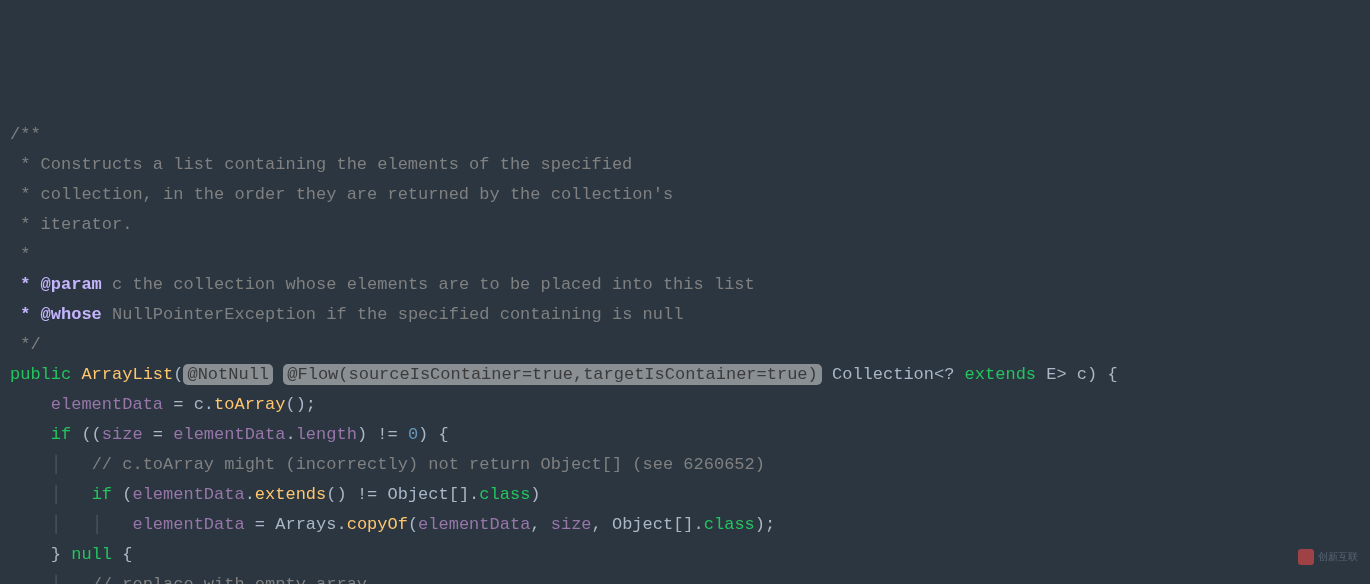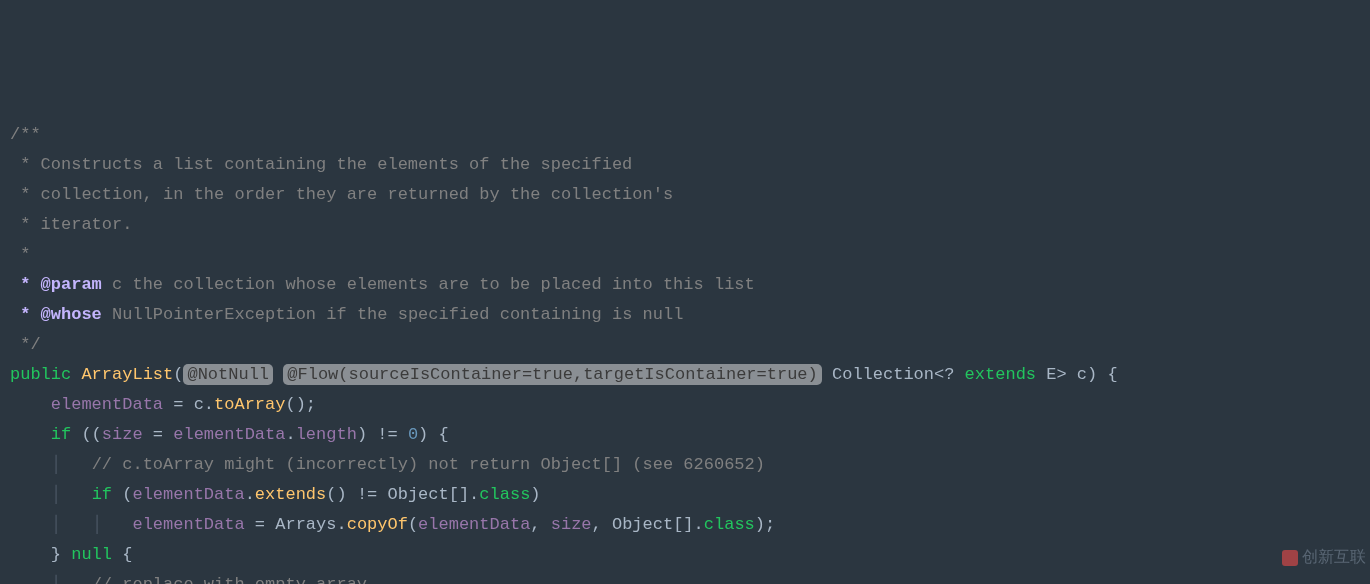--- a/index.html
+++ b/index.html
@@ -40,23 +40,23 @@
       color: #3b3b3b;
       padding: 1px 4px;
       border-radius: 5px;
     }
     .guide-line {
       color: #4d5866;
     }
     .watermark {
       position: absolute;
       bottom: 12px;
-      right: 4px;
+      right: 12px;
       color: #6c7a89;
-      font-size: 16px;
+      font-size: 10px;
       font-family: sans-serif;
       opacity: 0.7;
       text-align: right;
     }
     .watermark-logo {
       display: inline-block;
       width: 16px;
       height: 16px;
       background: #d04848;
       border-radius: 3px;

